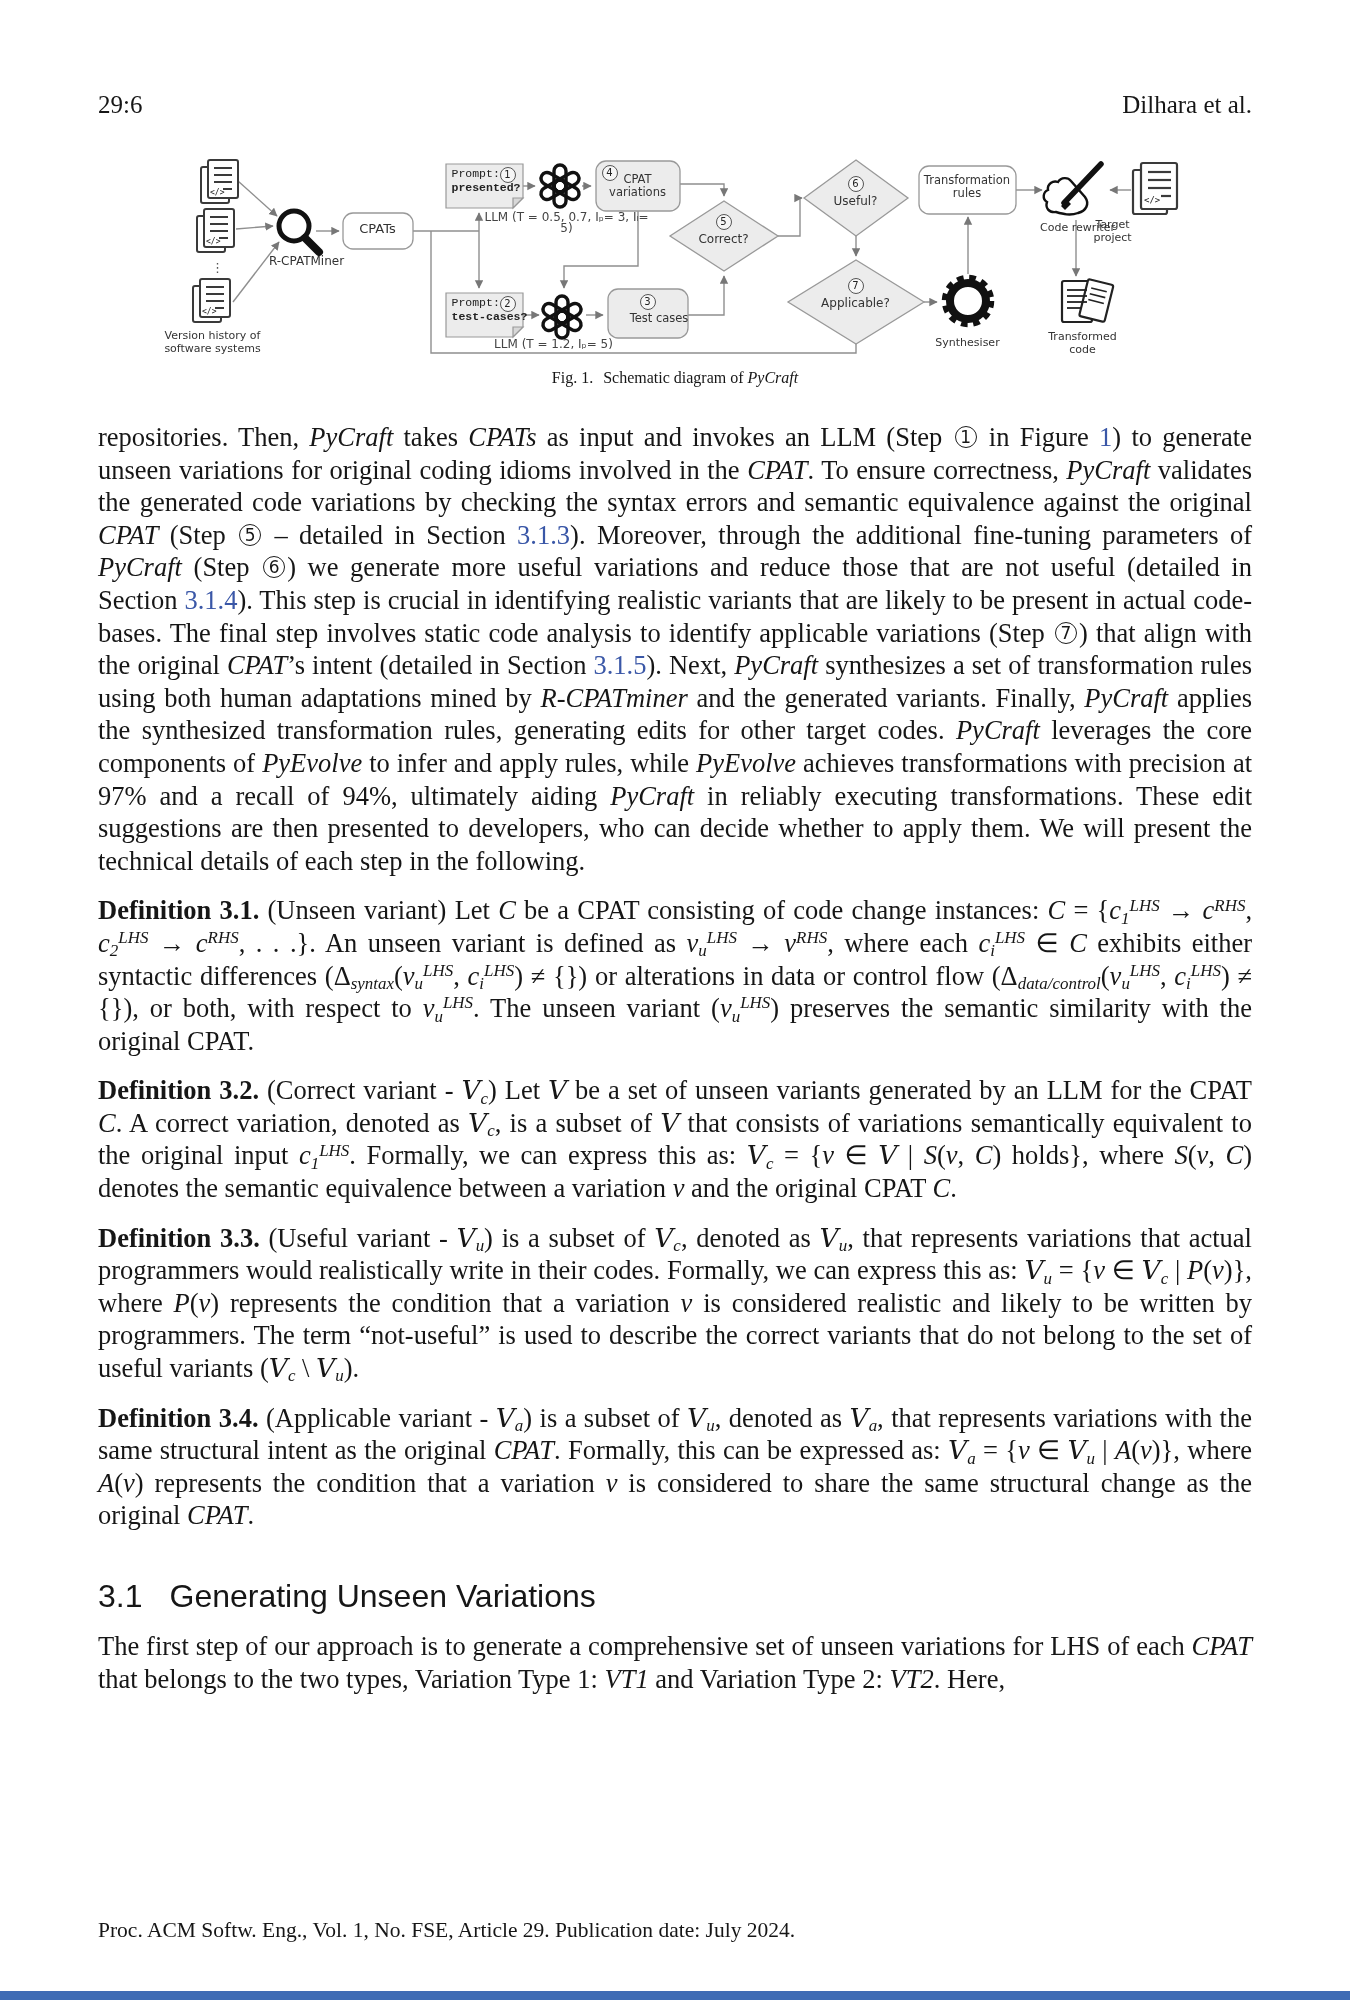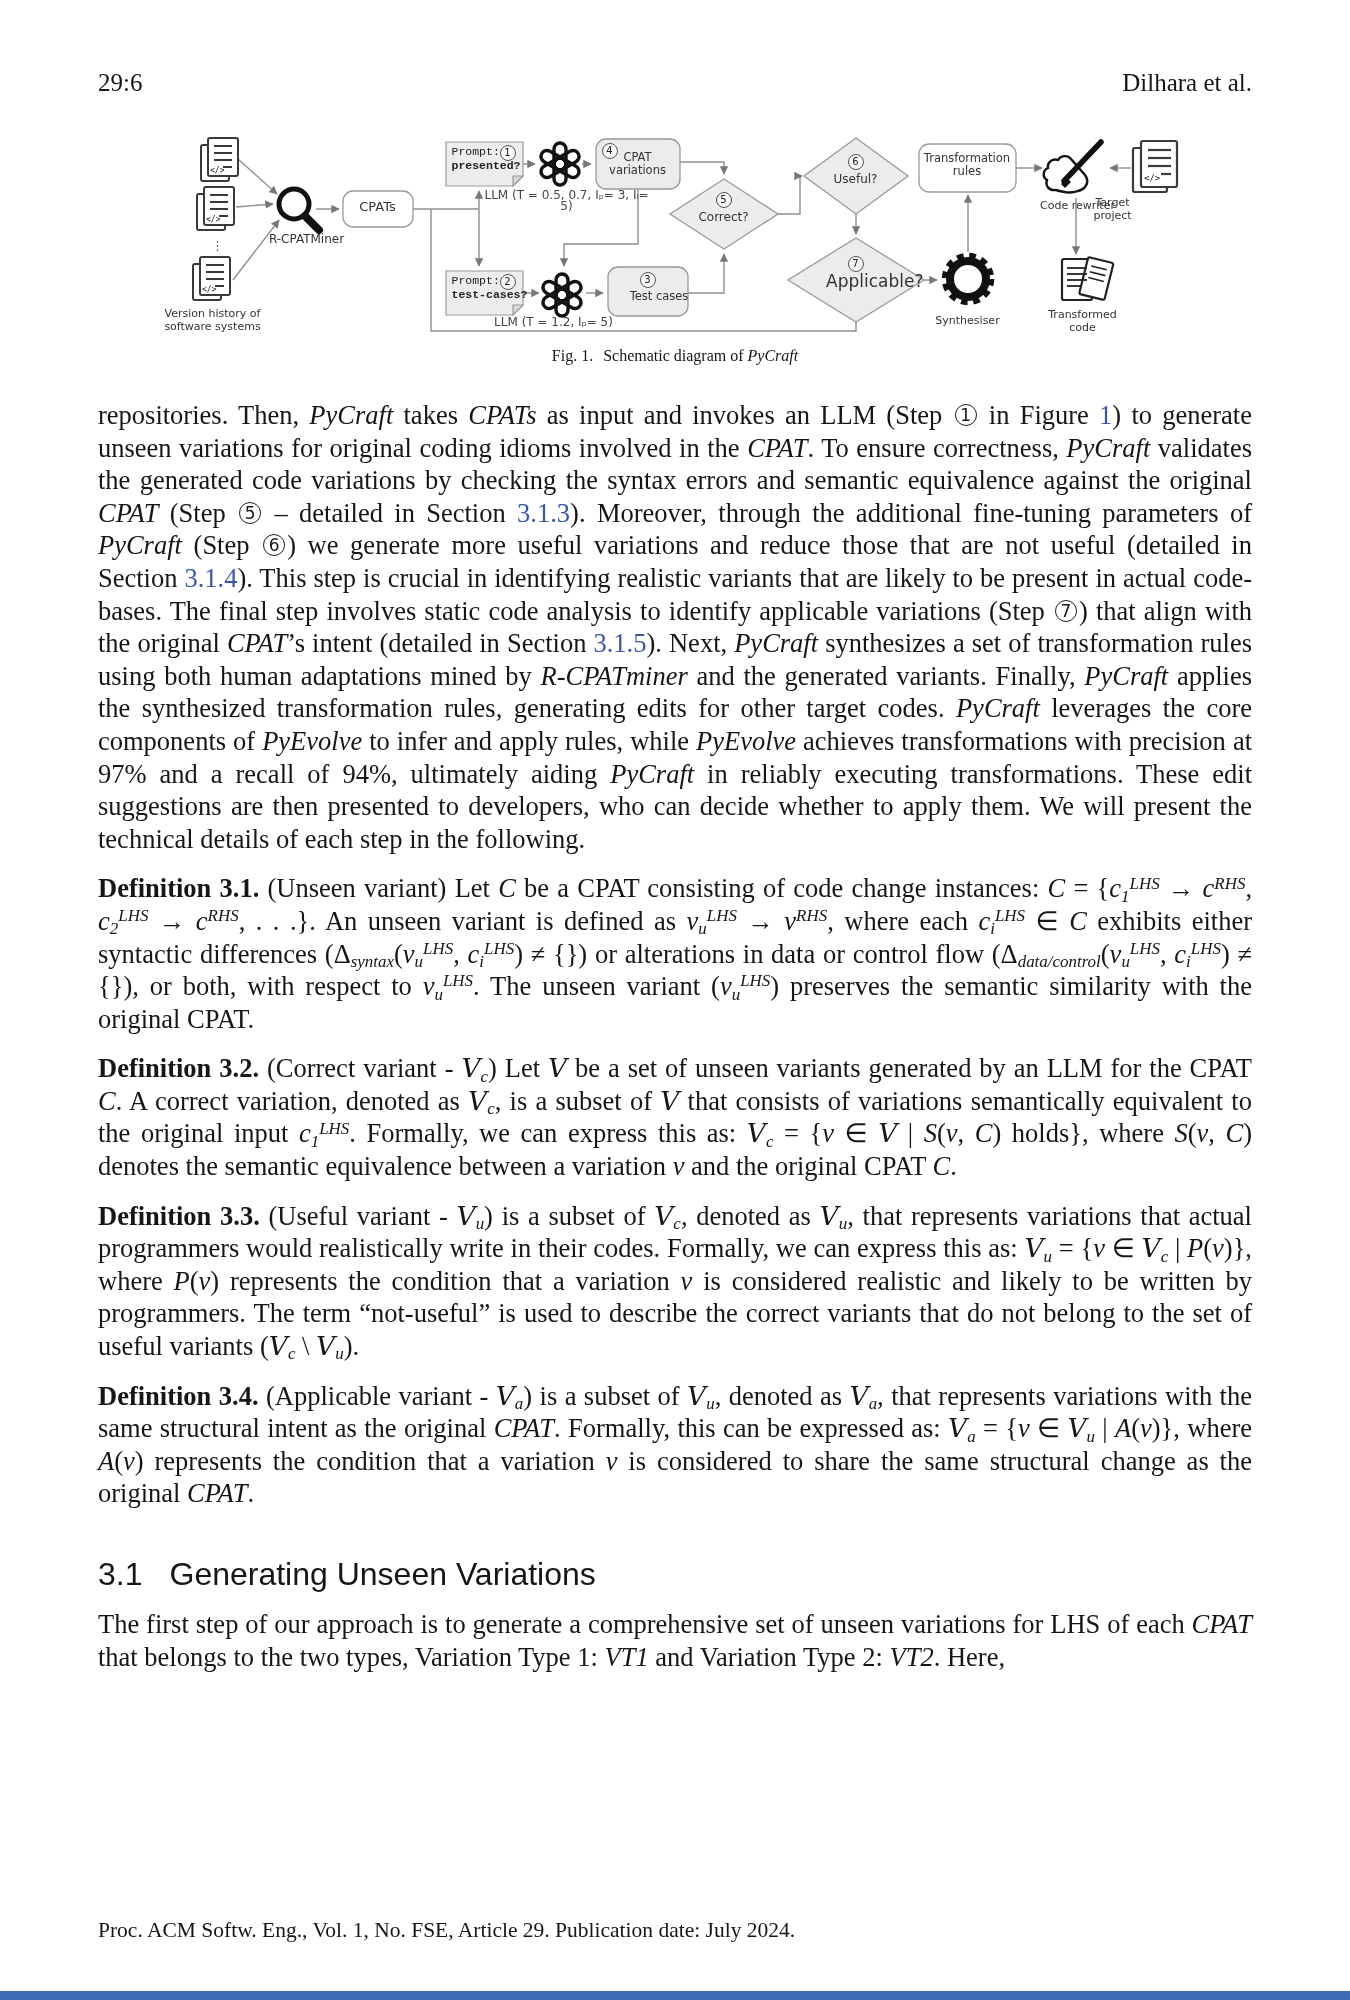--- a/index.html
+++ b/index.html
@@ -1,21 +1,21 @@
 <!DOCTYPE html>
 <html style="--link-color: #3a57a7; --bar-color: #3f6cb5;"><head>
 <meta charset="utf-8">
 <style>
   * { margin:0; padding:0; box-sizing:border-box; }
   html,body { background:#ffffff; }
   body { width:1350px; height:2000px; position:relative; font-family:"Liberation Serif", serif; color:#161616; overflow:hidden; }
   .content { margin:0 98px; width:1154px; }
 
   
-  .pagehead { display:flex; justify-content:space-between; padding-top:70px; font-size:25px; line-height:26px; }
+  .pagehead { display:flex; justify-content:space-between; padding-top:92px; font-size:25px; line-height:26px; }
 
   
   .figwrap { position:relative; width:1025px; height:205px; margin:36px auto 0 auto; font-family:"DejaVu Sans", sans-serif; color:#222; }
   .figwrap svg { position:absolute; left:0; top:0; }
   .flabel { position:absolute; text-align:center; font-size:11px; line-height:13px; color:#333; }
   .flabel.small { font-size:12px; line-height:11px; color:#444; }
   .fnote-text { position:absolute; font-size:11.5px; line-height:14px; text-align:left; color:#222;font-family:Liberation Mono, monospace; }
   .fnote-text b { font-weight:bold; }
   .stepbadge { position:absolute; width:16px; height:16px; border:1px solid #555; border-radius:50%; background:rgba(255,255,255,.55);
                font-size:10px; line-height:14px; text-align:center; color:#222; }
@@ -213,21 +213,21 @@
       <div>variations</div>
     </div>
 
     <span class="stepbadge" style="left:553px; top:60px;">5</span>
     <div class="flabel" style="left:511px; top:79px; width:100px; font-size:12px;">Correct?</div>
 
     <span class="stepbadge" style="left:685px; top:22px;">6</span>
     <div class="flabel" style="left:643px; top:41px; width:100px; font-size:12px;">Useful?</div>
 
     <span class="stepbadge" style="left:685px; top:124px;">7</span>
-    <div class="flabel" style="left:625px; top:143px; width:136px; font-size:17px;text-align:right;">Applicable?</div>
+    <div class="flabel" style="left:625px; top:143px; width:136px; font-size:12px;">Applicable?</div>
 
     <div class="flabel" style="left:756px; top:20px; width:97px; font-size:11.5px;">
       <div>Transformation</div>
       <div>rules</div>
     </div>
 
     <div class="flabel" style="left:863px; top:67px; width:104px;">Code rewriter</div>
     <div class="flabel" style="left:922px; top:64px; width:56px;">
       <div>Target</div>
       <div>project</div>

